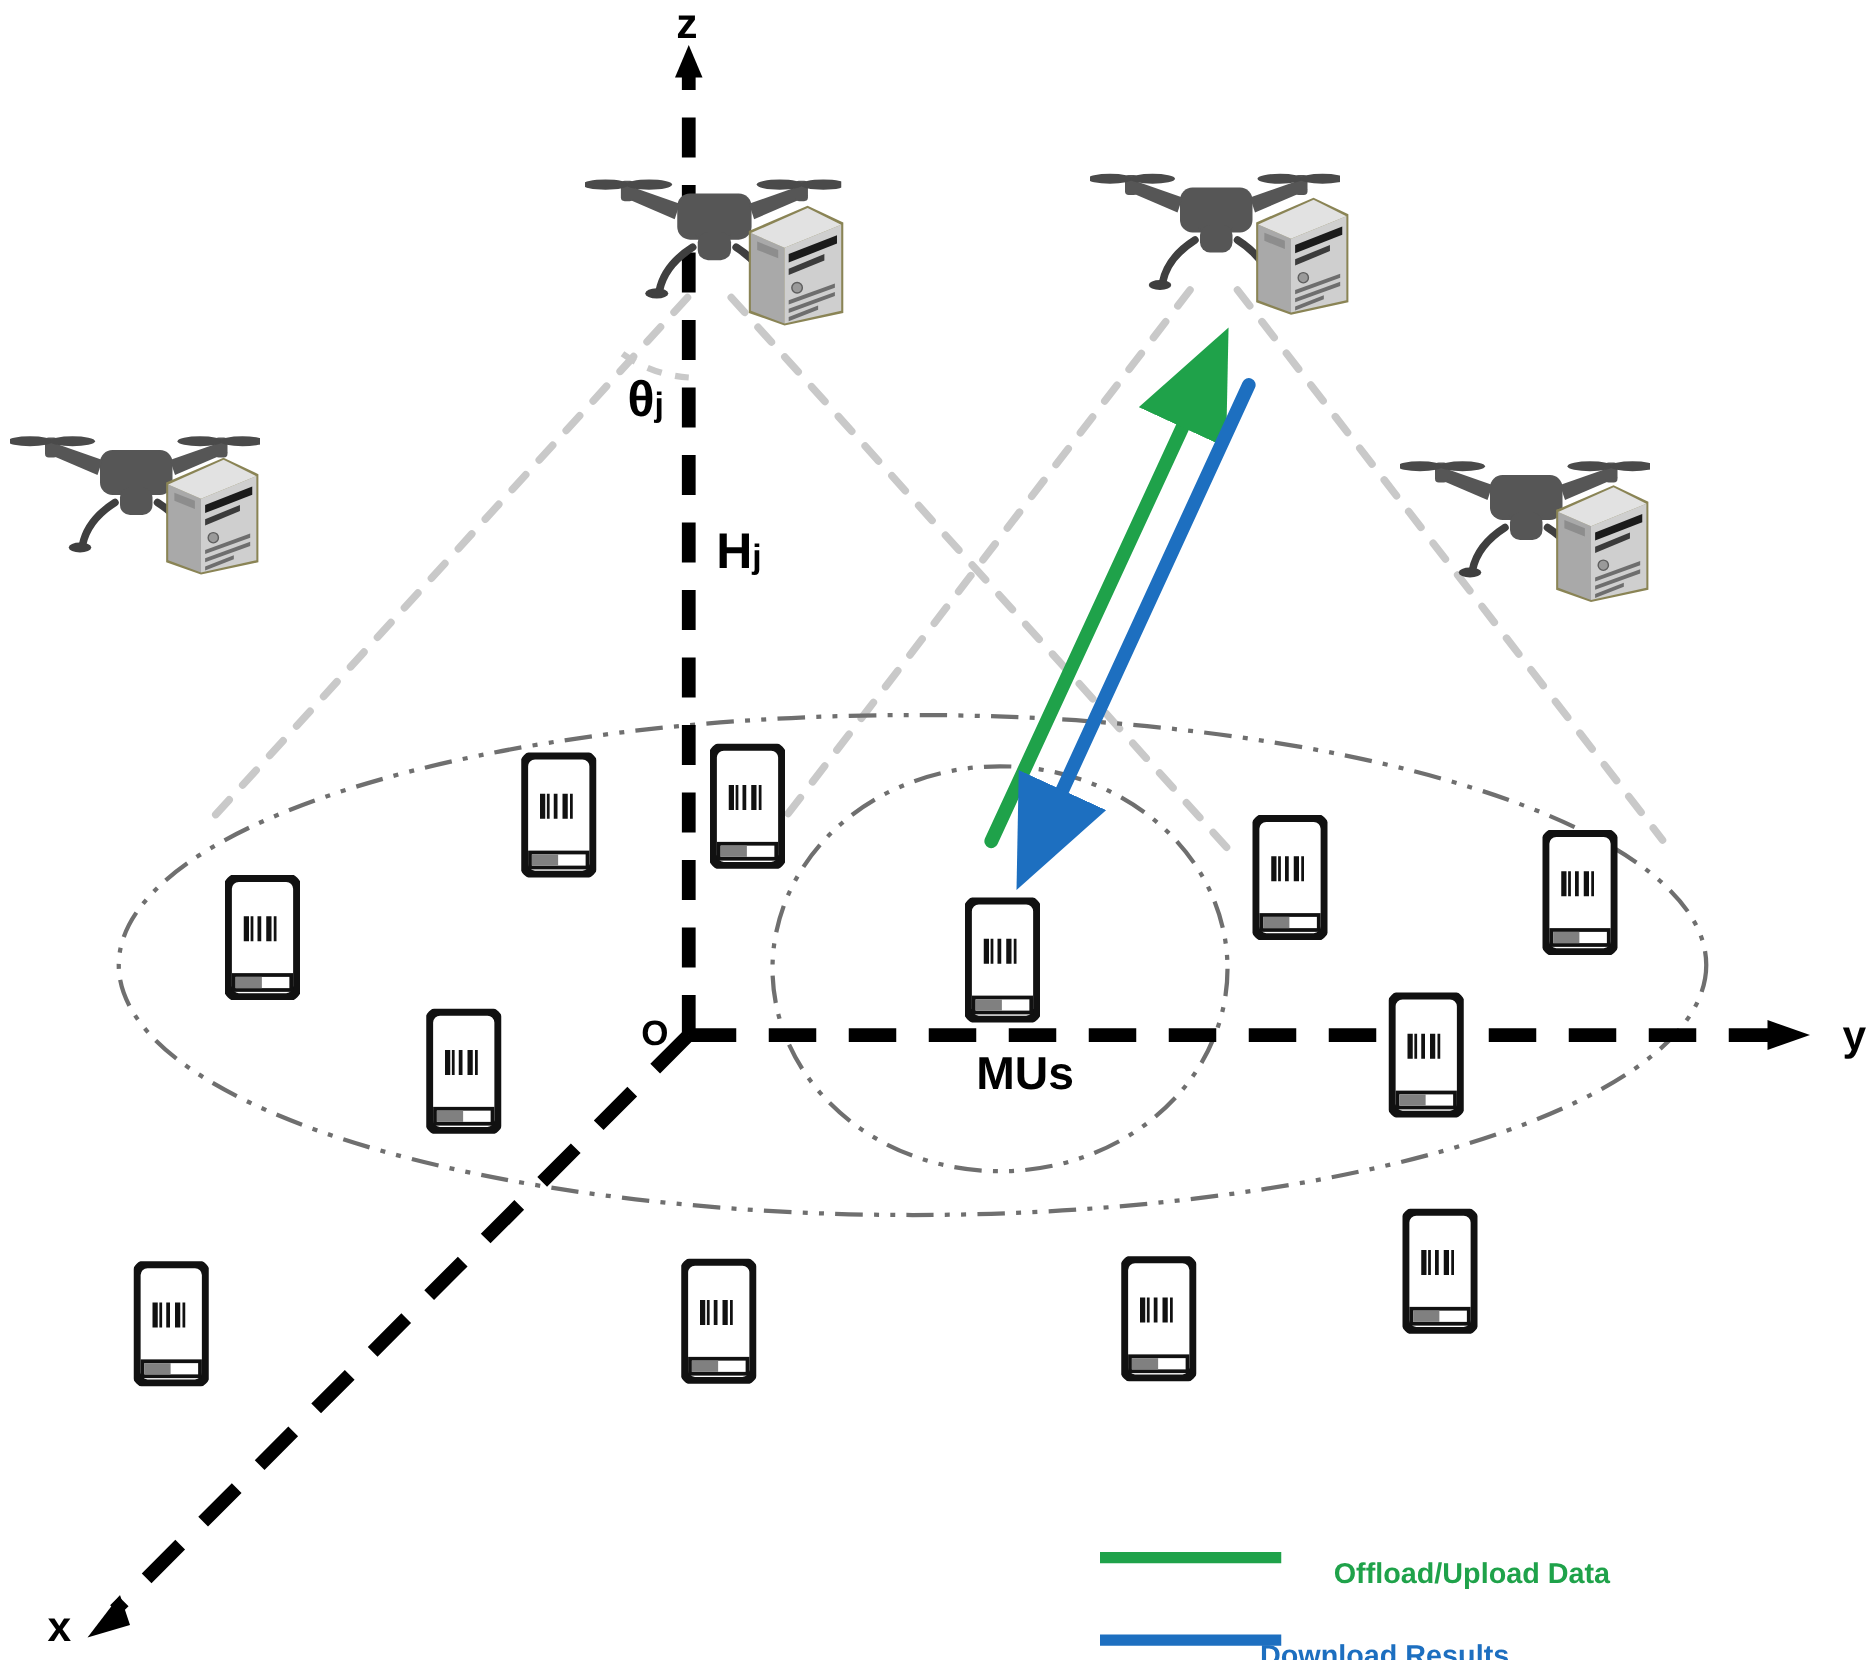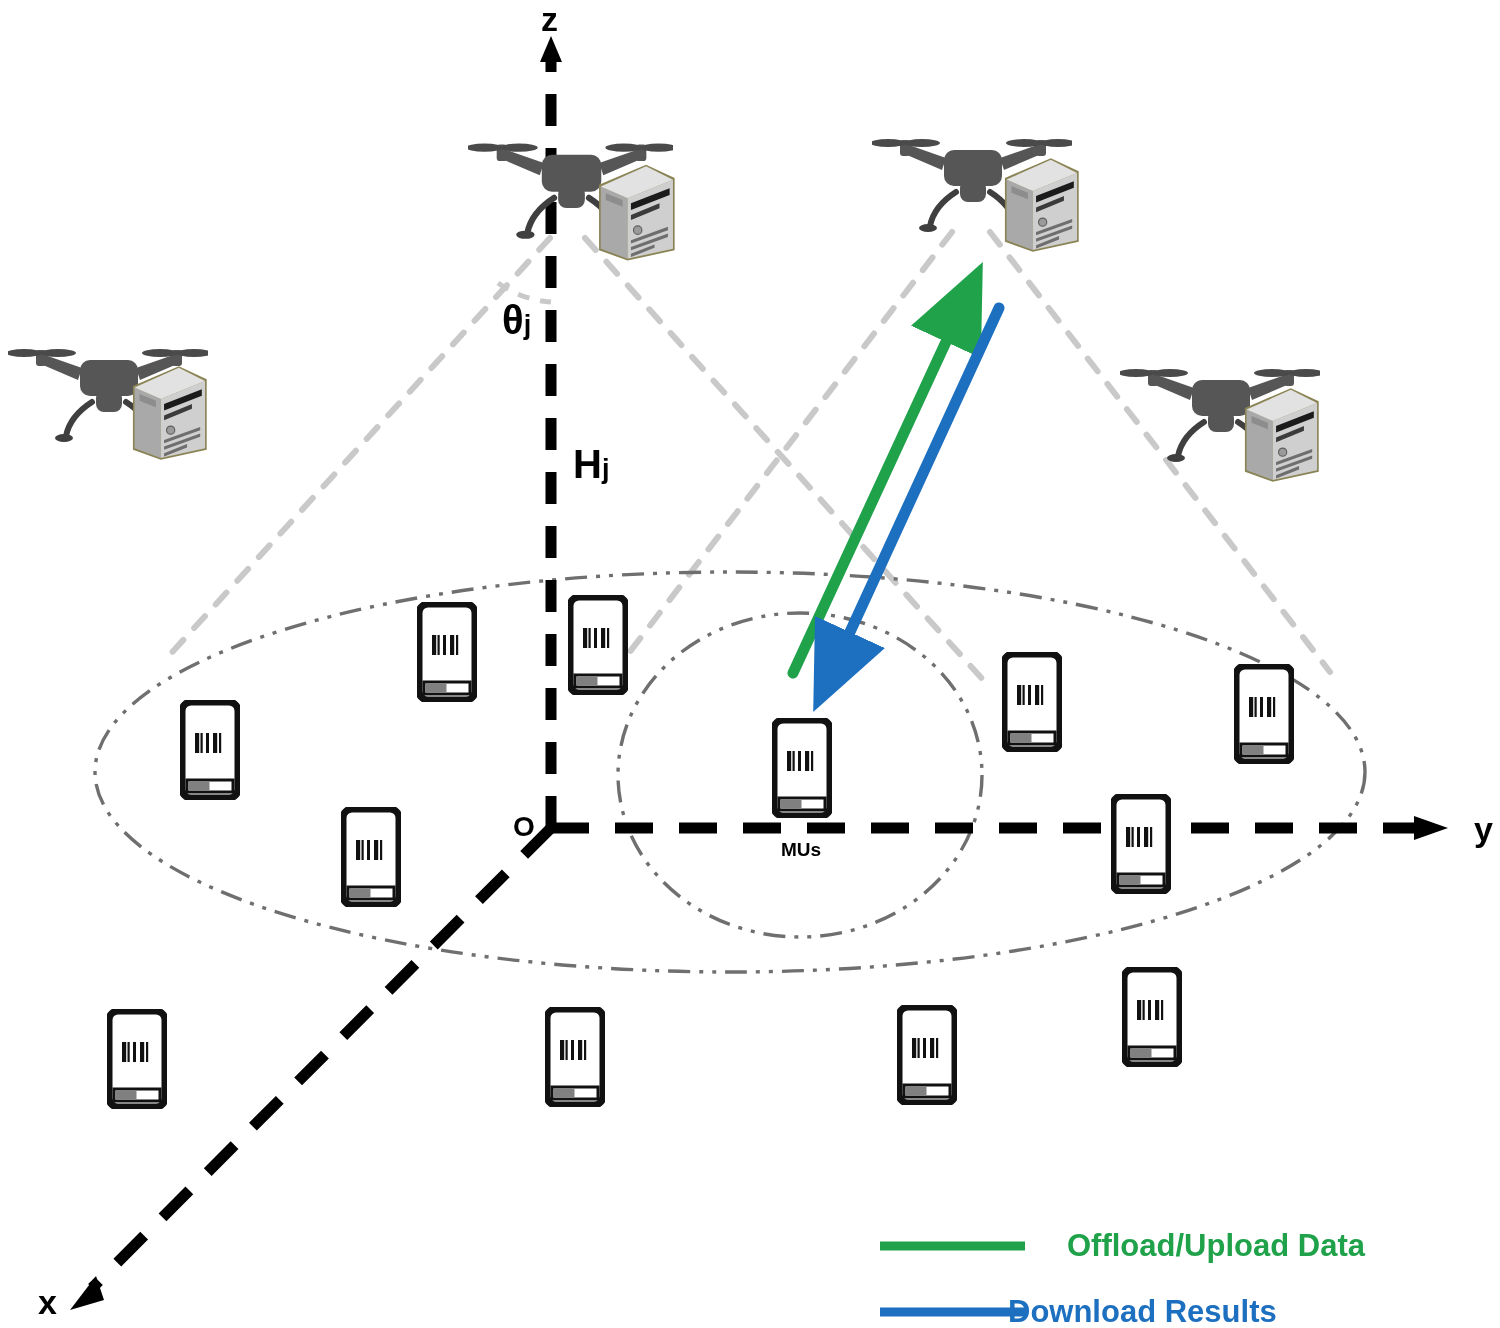--- a/index.html
+++ b/index.html
@@ -30,29 +30,30 @@
     font-weight: bold;
     color: #000000;
     white-space: nowrap;
     line-height: 1;
     user-select: none;
   }
   .lbl-axis { font-size: 34px; }
   .lbl-origin { font-size: 28px; }
   .lbl-sym { font-size: 40px; }
   .lbl-sym .sub { font-size: 27px; }
-  .lbl-mus { font-size: 19px; }
+  .lbl-mus { font-size: 37px; }
   .legend-text {
     position: absolute;
     font-family: "Liberation Sans", sans-serif;
     font-weight: bold;
-    font-size: 31px;
+    font-size: 23px;
     white-space: nowrap;
     line-height: 1;
     user-select: none;
+    margin-top: 17px;
   }
 </style>
 </head>
 <body>
 
 <div id="stage">
 
   <svg id="scene" viewBox="0 0 1500 1328">
     <defs>
 
@@ -199,21 +200,21 @@
   <div class="lbl lbl-axis" style="left:1474px; top:812px;">y</div>
 
   <div class="lbl lbl-axis" style="left:38px; top:1285px;">x</div>
 
   <div class="lbl lbl-origin" style="left:513px; top:813px;">O</div>
 
   <div class="lbl lbl-sym" style="left:502px; top:300px;">
     <span>θ</span><span class="sub">j</span>
   </div>
 
-  <div class="lbl lbl-sym" style="left:573px; top:444px;">
+  <div class="lbl lbl-sym" style="left:573px; top:421px;">
     <span>H</span><span class="sub">j</span>
   </div>
 
   <div class="lbl lbl-mus" style="left:781px; top:840px;">MUs</div>
 
   <div class="legend-text" style="left:1067px; top:1230px; color:#1fa24a;">Offload/Upload Data</div>
 
   <div class="legend-text" style="left:1008px; top:1296px; color:#1d6fc0;">Download Results</div>
 
 </div>

